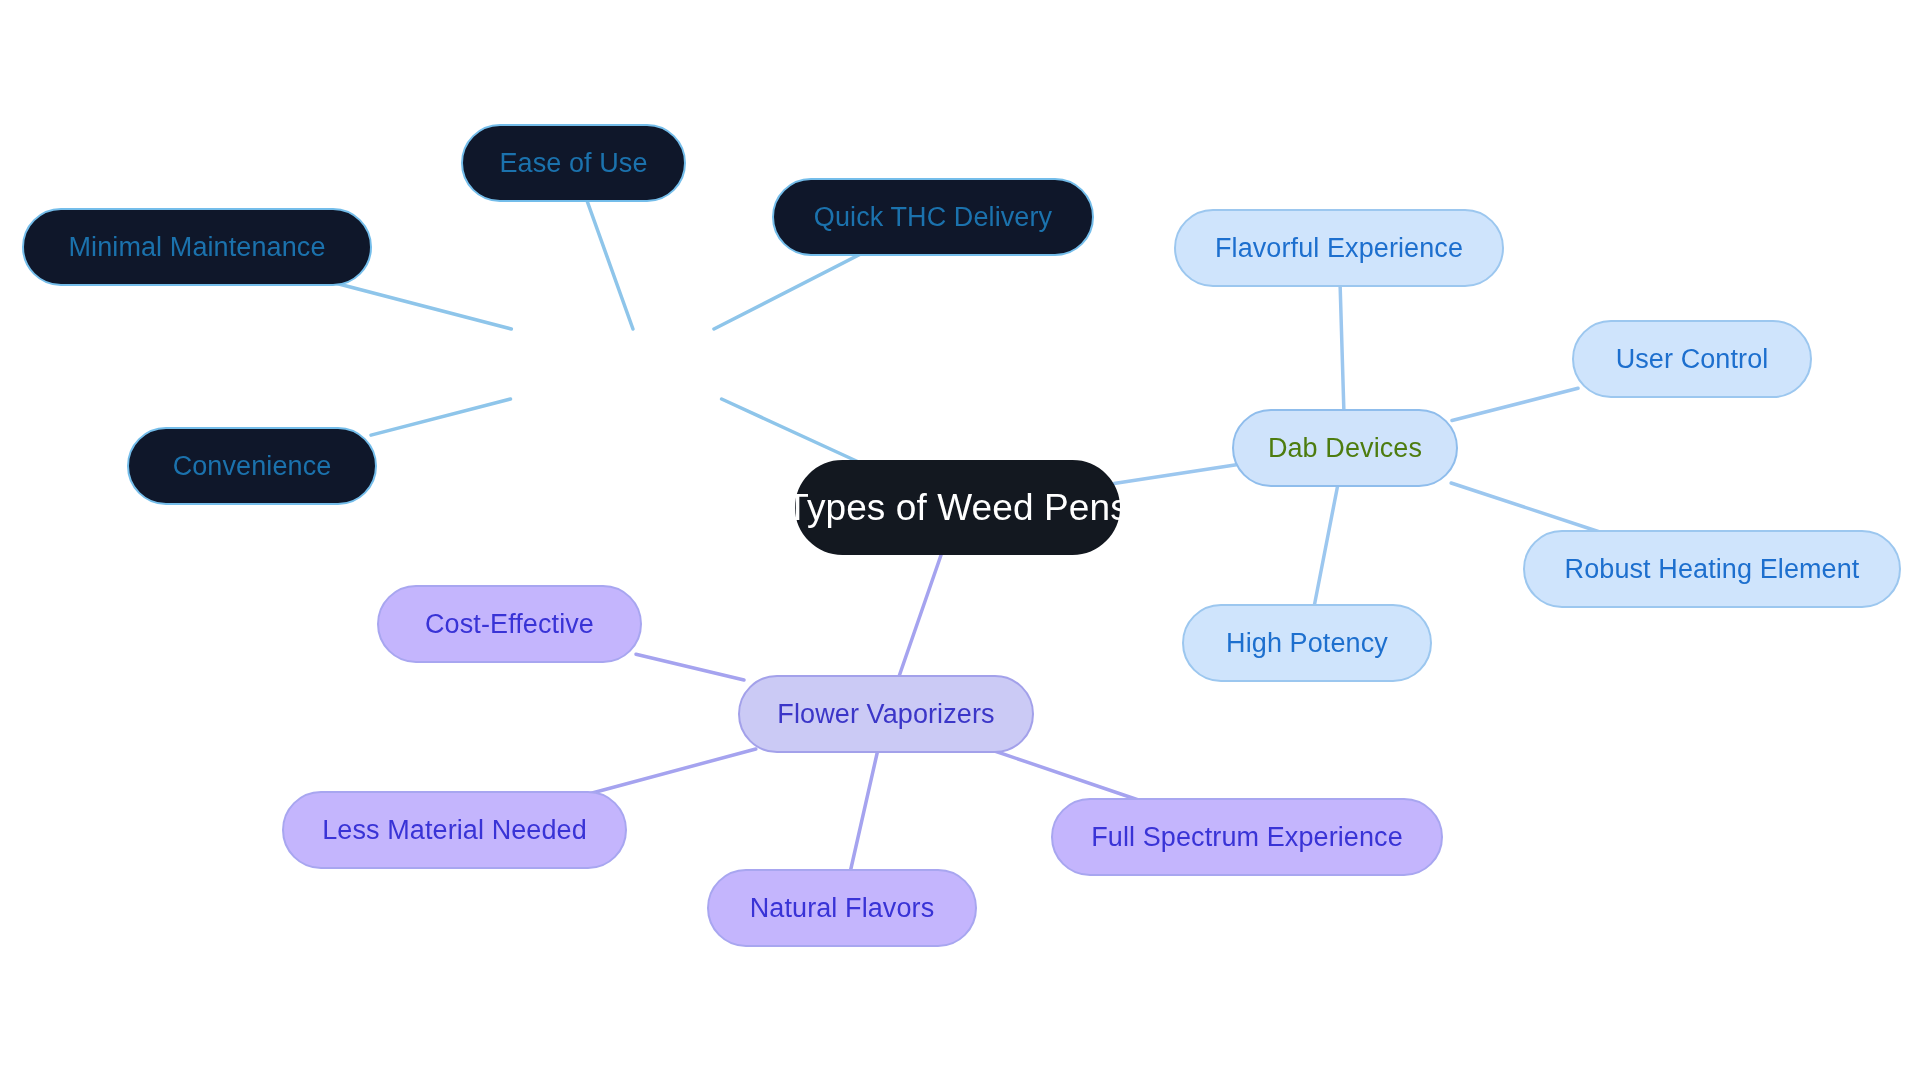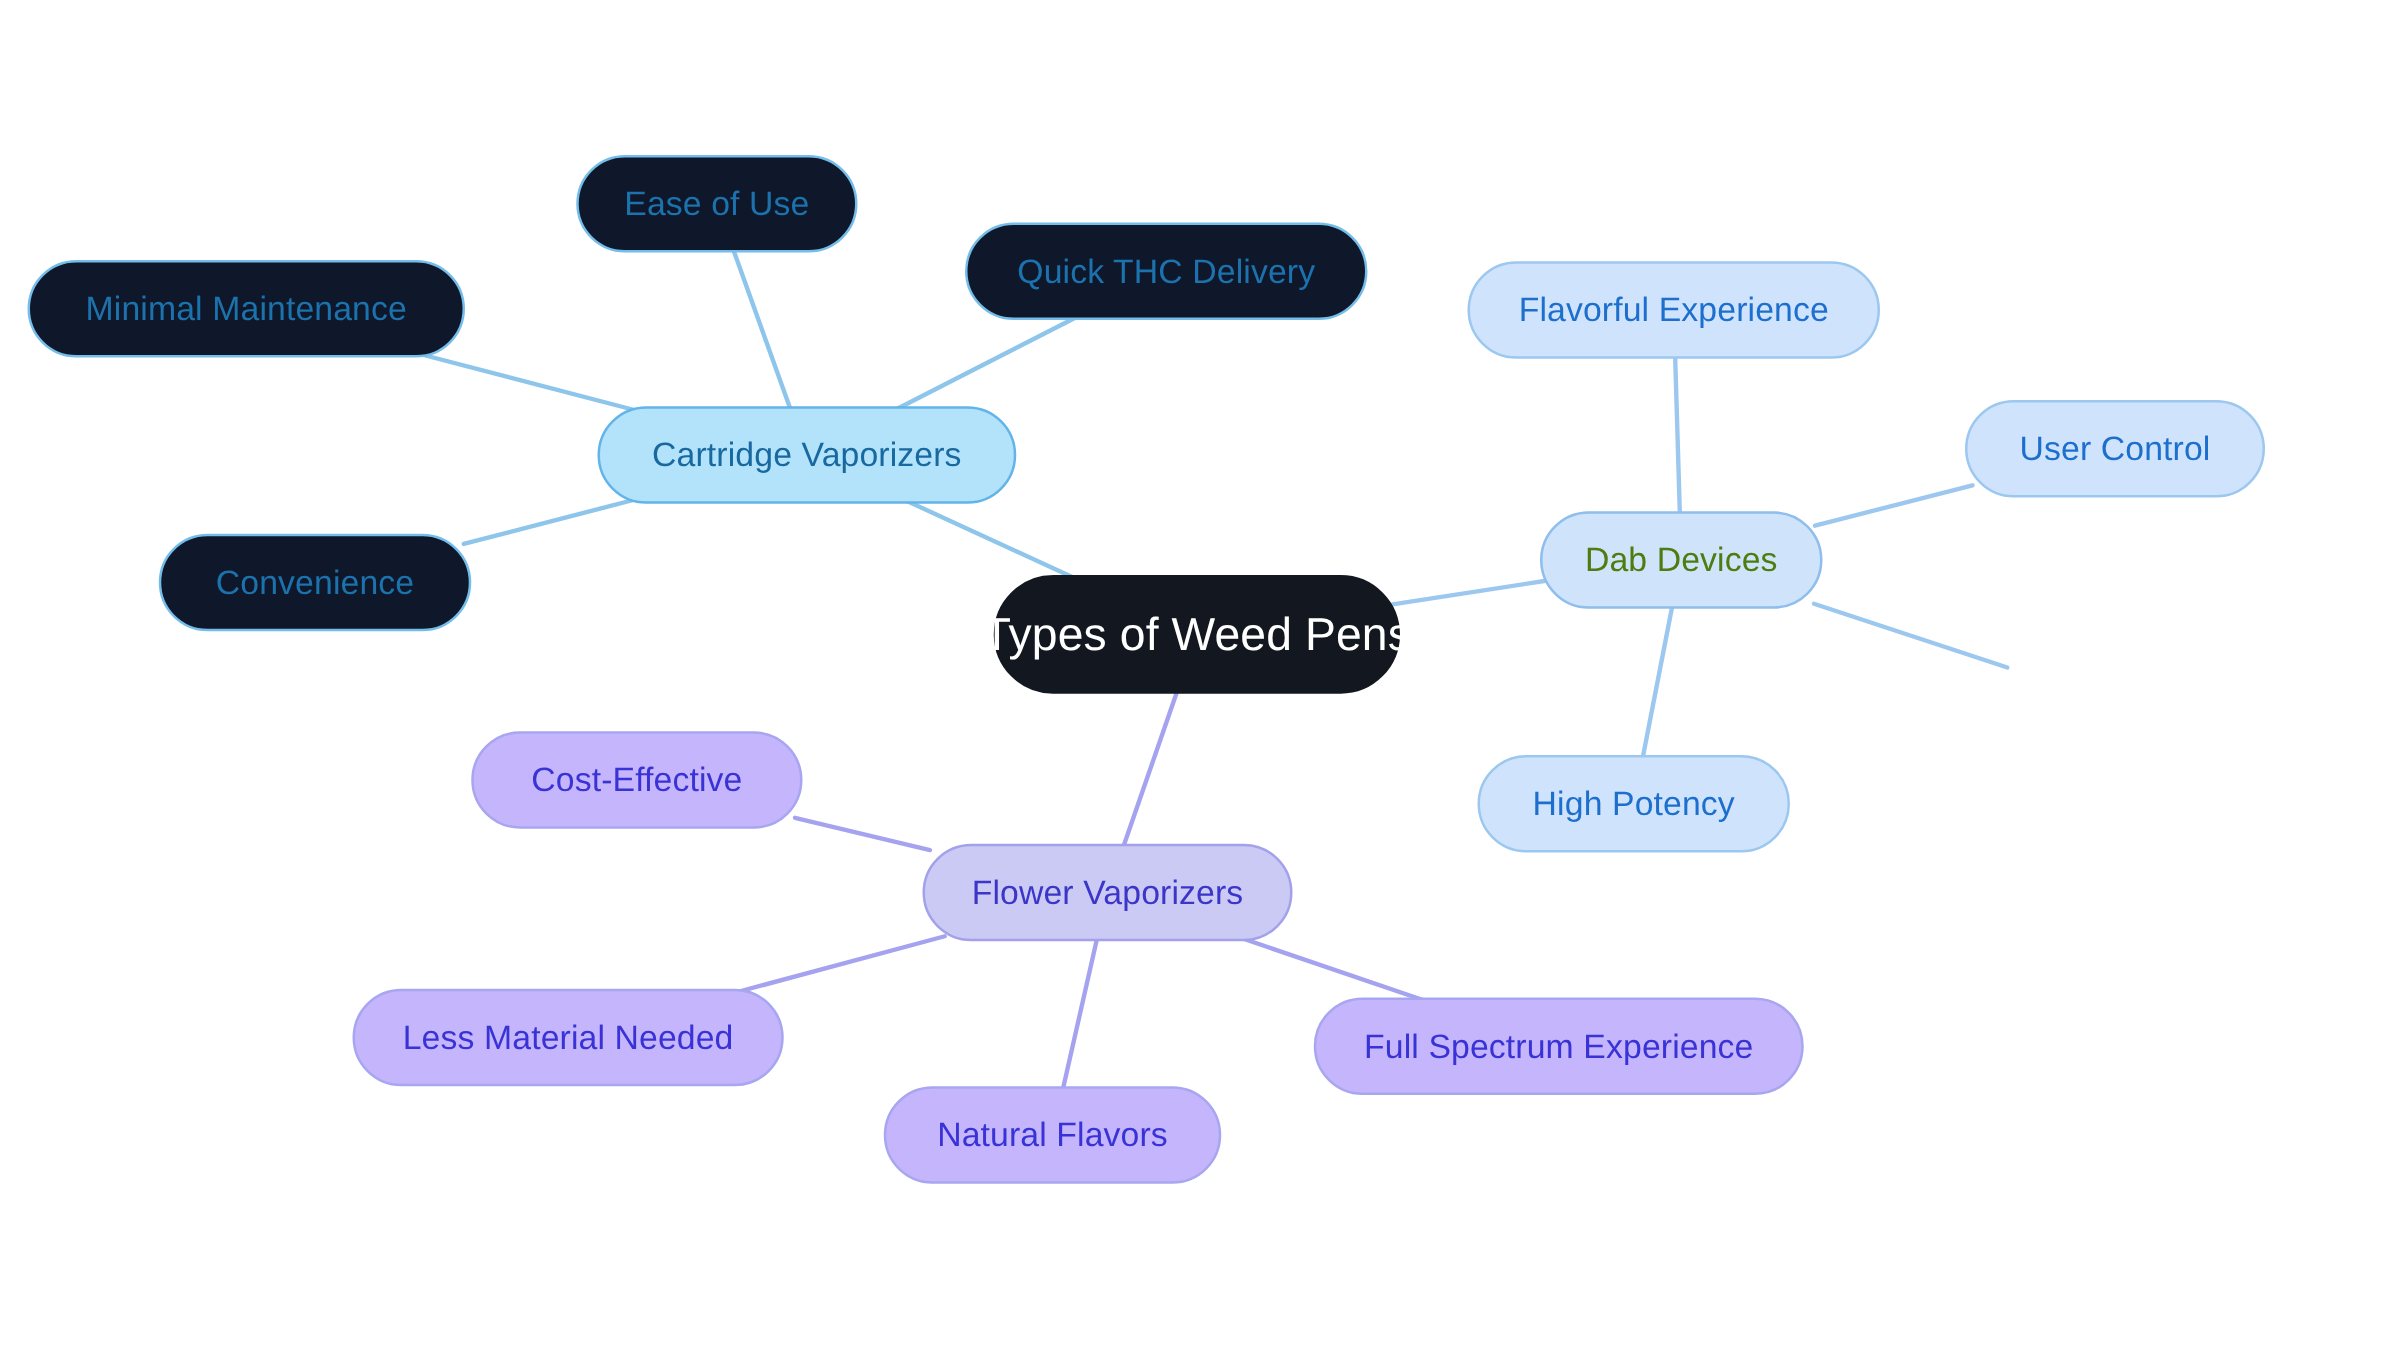--- a/index.html
+++ b/index.html
@@ -110,23 +110,20 @@
       <line x1="744" y1="680.0557768924302" x2="636" y2="654.2390438247012" stroke="#a5a3ef" stroke-width="3.5" stroke-linecap="round"></line>
       <line x1="755.8060344827586" y1="749" x2="584.6939655172414" y2="795" stroke="#a5a3ef" stroke-width="3.5" stroke-linecap="round"></line>
       <line x1="878.0618556701031" y1="749" x2="849.9381443298969" y2="873" stroke="#a5a3ef" stroke-width="3.5" stroke-linecap="round"></line>
       <line x1="988.7235772357724" y1="749" x2="1144.2764227642276" y2="802" stroke="#a5a3ef" stroke-width="3.5" stroke-linecap="round"></line>
     </svg>
 
   <div class="node n-root" style="left: 795px; top: 460px; width: 325px; height: 95px;">
     <span class="node-label">Types of Weed Pens</span>
   </div>
 
-  <div class="node n-cart-branch" style="left: 478px; top: 325px; width: 335px; height: 78px;">
-    <span class="node-label">Cartridge Vaporizers</span>
-  </div>
 
   <div class="node n-cart-leaf" style="left: 461px; top: 124px; width: 225px; height: 78px;">
     <span class="node-label">Ease of Use</span>
   </div>
 
   <div class="node n-cart-leaf" style="left: 772px; top: 178px; width: 322px; height: 78px;">
     <span class="node-label">Quick THC Delivery</span>
   </div>
 
   <div class="node n-cart-leaf" style="left: 22px; top: 208px; width: 350px; height: 78px;">
@@ -142,20 +139,23 @@
   </div>
 
   <div class="node n-dab-leaf" style="left: 1174px; top: 209px; width: 330px; height: 78px;">
     <span class="node-label">Flavorful Experience</span>
   </div>
 
   <div class="node n-dab-leaf" style="left: 1572px; top: 320px; width: 240px; height: 78px;">
     <span class="node-label">User Control</span>
   </div>
 
+  <div class="node n-dab-leaf" style="left: 1523px; top: 530px; width: 378px; height: 78px;">
+    <span class="node-label">Robust Heating Element</span>
+  </div>
 
   <div class="node n-dab-leaf" style="left: 1182px; top: 604px; width: 250px; height: 78px;">
     <span class="node-label">High Potency</span>
   </div>
 
   <div class="node n-flower-branch" style="left: 738px; top: 675px; width: 296px; height: 78px;">
     <span class="node-label">Flower Vaporizers</span>
   </div>
 
   <div class="node n-flower-leaf" style="left: 377px; top: 585px; width: 265px; height: 78px;">

